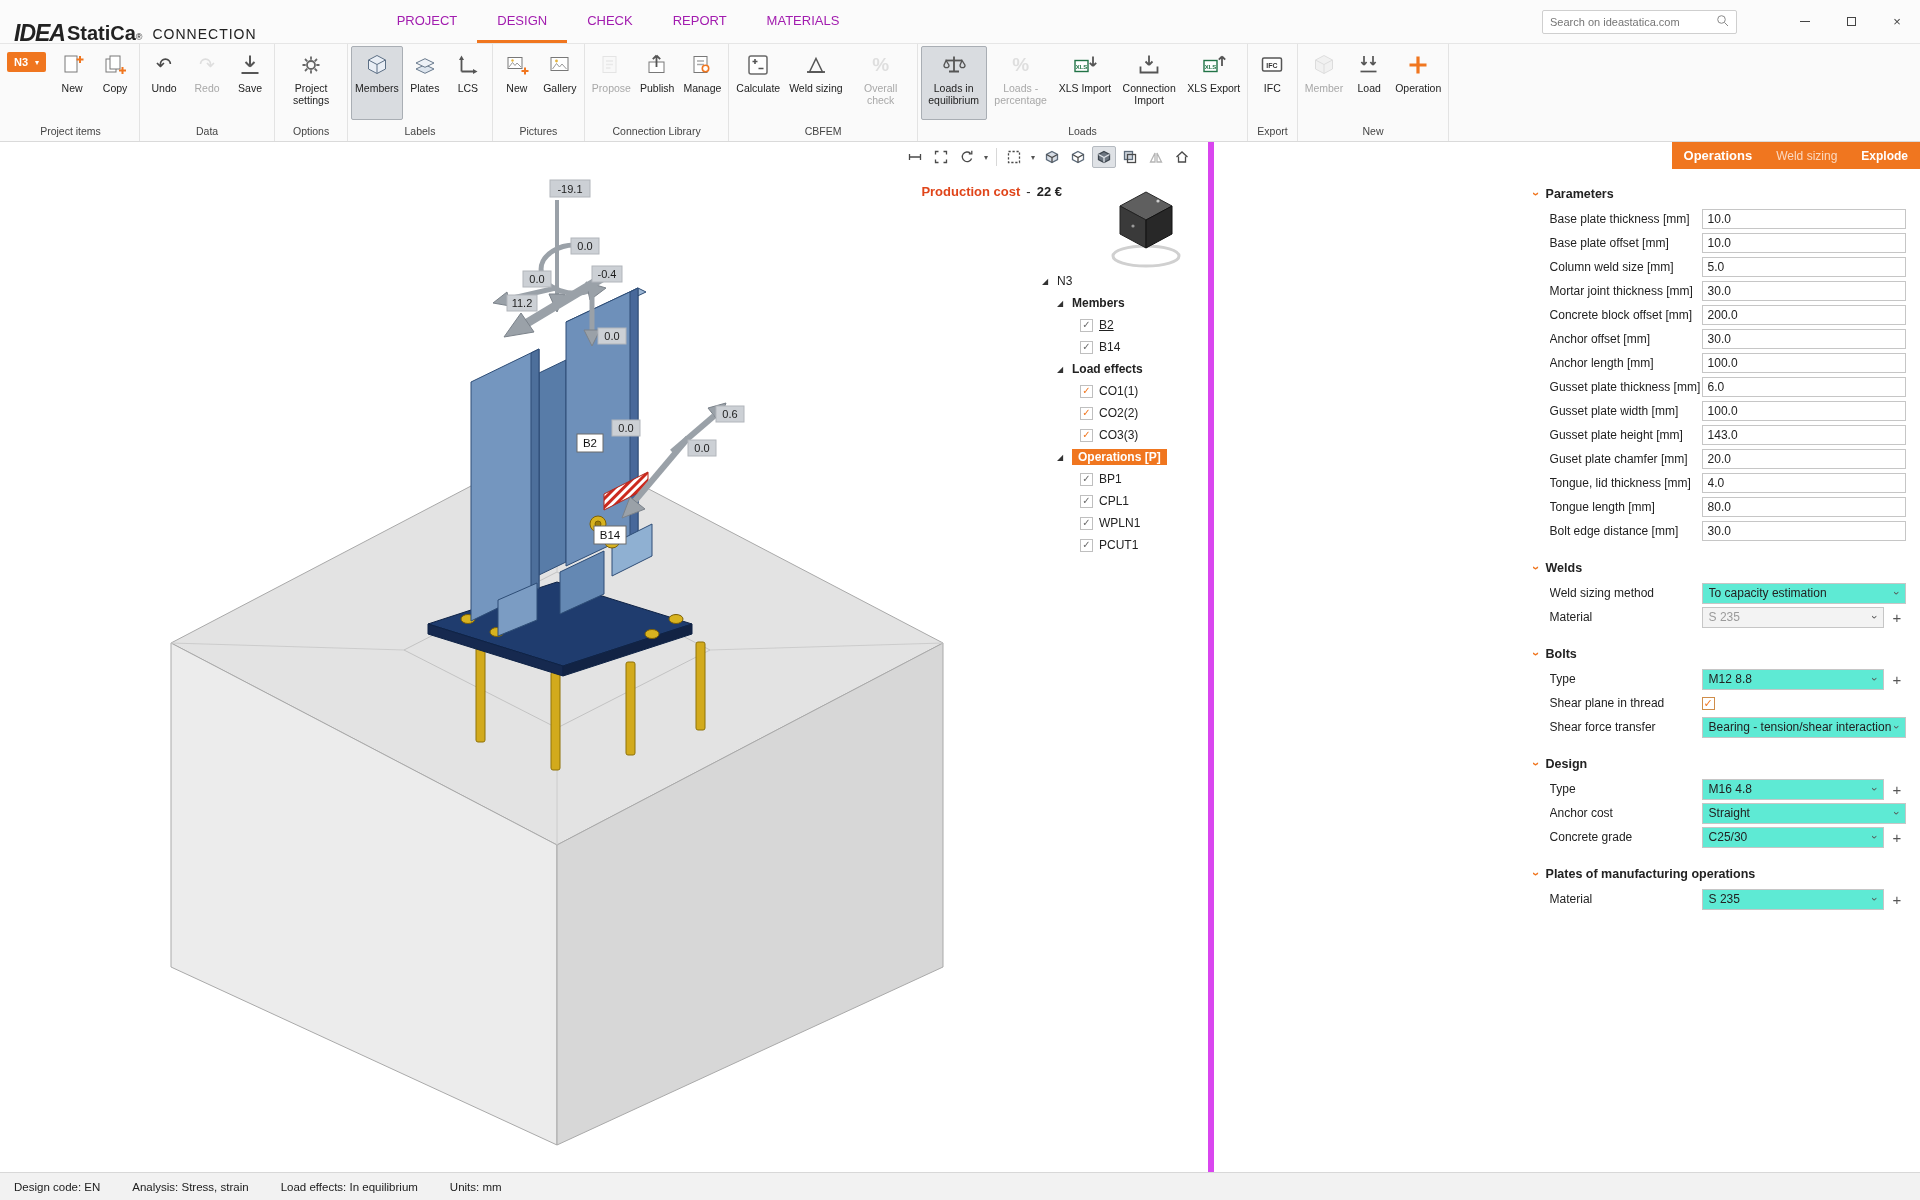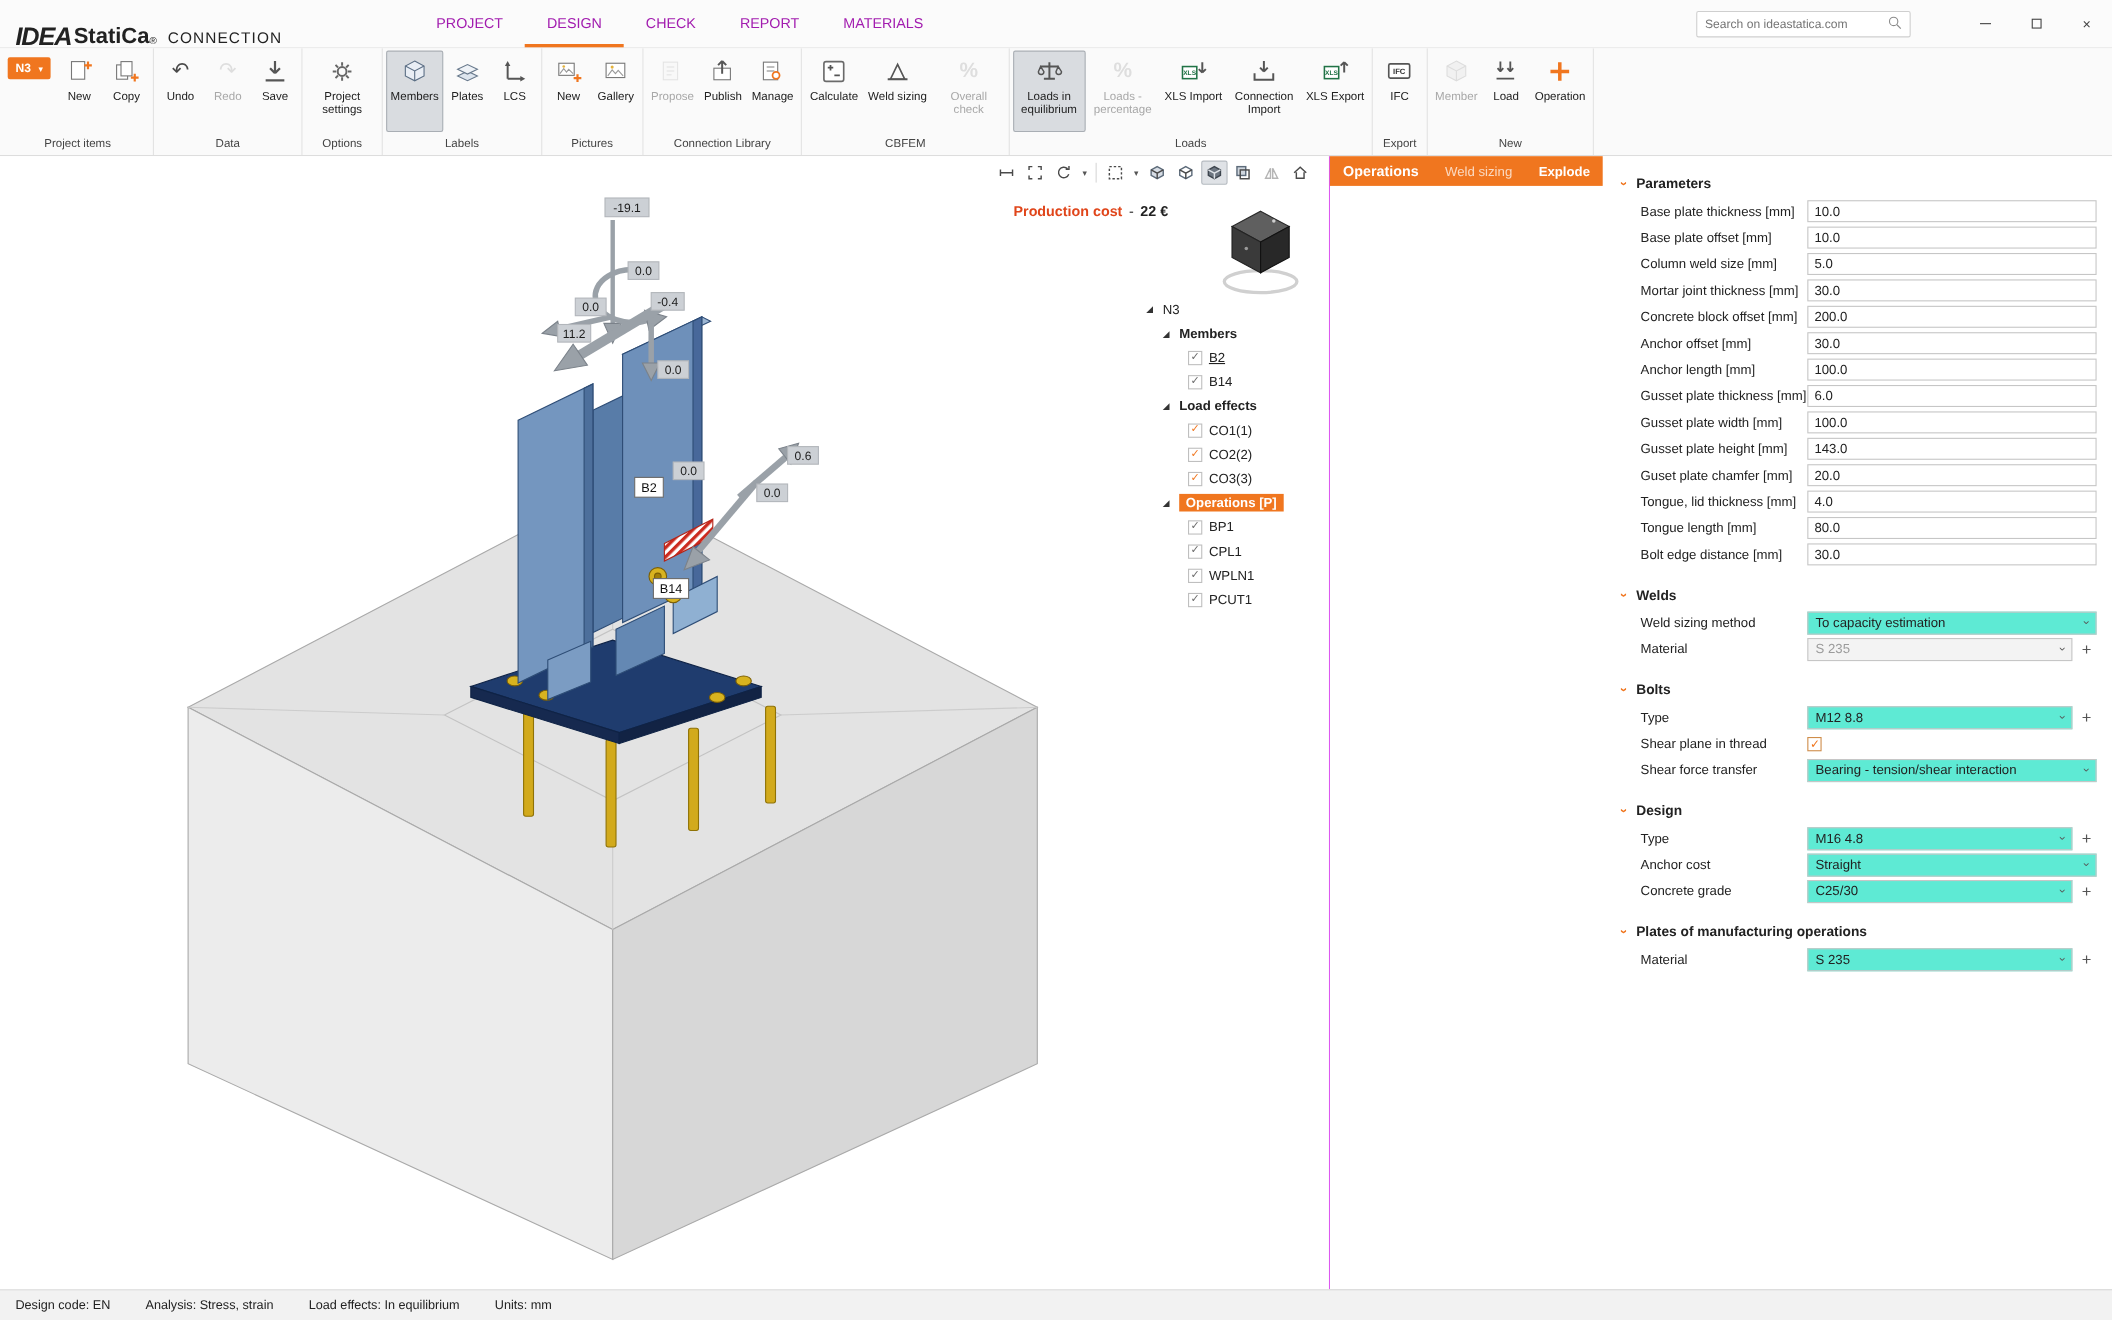--- a/index.html
+++ b/index.html
@@ -63,21 +63,21 @@
   .titem { display:flex; align-items:center; height:22px; gap:6px; cursor:pointer; color:#222; }
   .lvl0 { padding-left:2px; } .lvl1 { padding-left:17px; } .lvl2 { padding-left:40px; }
   .titem.bold { font-weight:bold; }
   .tcaret { font-size:8px; color:#333; width:9px; }
   .tcheck { width:13px; height:13px; border:1px solid #bfbfbf; background:#fff; display:flex; align-items:center; justify-content:center; font-size:10px; line-height:1; color:#6a6a6a; flex:none; }
   .tcheck.orange { color:#f0761f; }
   .sel-orange { background:#f0761f; color:#fff; font-weight:bold; padding:1px 6px; }
   .underline { text-decoration:underline; }
 
   
-  .panel { flex:1; border-left:1px solid #d946ef; display:flex; background:#fff; min-width:0; }
+  .panel { flex:1; border-left:6px solid #d946ef; display:flex; flex-direction:column; background:#fff; min-width:0;align-items:flex-end; }
   .panel-header { height:27px; flex:none; background:#f0761f; display:flex; align-items:center; padding:0 12px; gap:24px; }
   .ph-title { color:#fff; font-weight:bold; font-size:13px; margin-right:auto; }
   .ph-btn { color:rgba(255,255,255,.72); font-size:12px; cursor:pointer; }
   .ph-btn.primary { color:#fff; font-weight:bold; }
   .panel-body { flex:1; padding:12px 14px 0 18px; overflow:hidden; }
   .sect { margin-bottom:12px; }
   .sect-h { display:flex; align-items:center; gap:8px; height:26px; font-size:12.5px; font-weight:bold; color:#222; cursor:pointer; }
   .chev { color:#f0761f; font-weight:bold; display:inline-block; transform:rotate(90deg); font-size:12px; }
   .prow { display:grid; grid-template-columns:152px 1fr 22px; align-items:center; height:24px; padding-left:16px; }
   .plabel { font-size:12px; color:#222; white-space:nowrap; overflow:hidden; }

